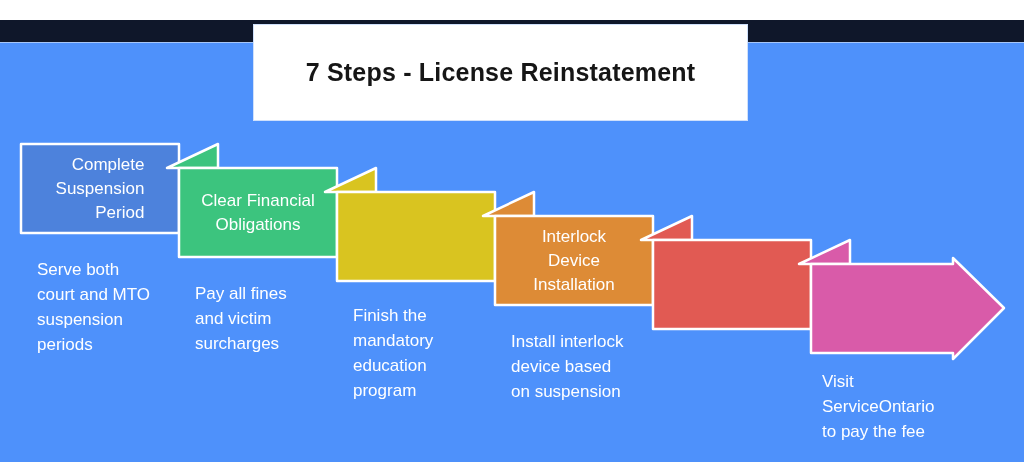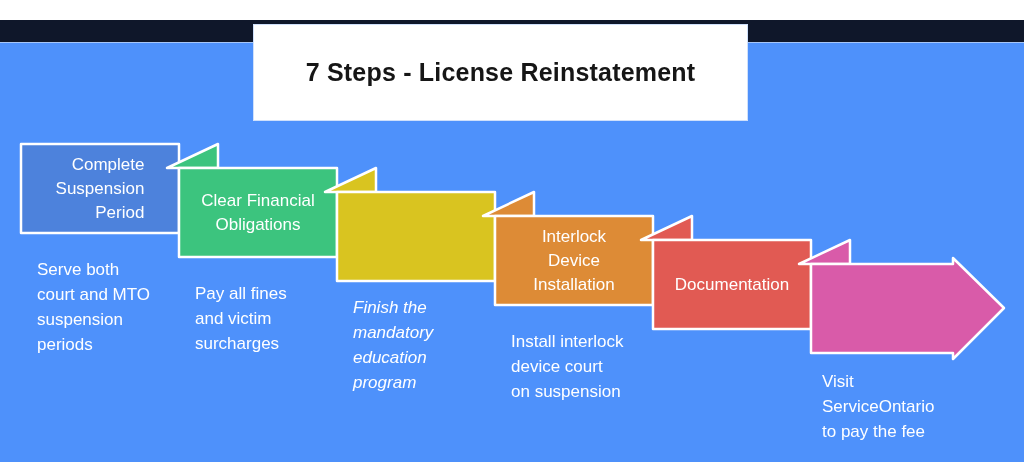--- a/index.html
+++ b/index.html
@@ -78,21 +78,21 @@
   
   .lbl-1 { left: 21px;  top: 124px; text-align: right; }
   .lbl-2 { left: 179px; top: 148px; }
   .lbl-3 { left: 337px; top: 172px; }
   .lbl-4 { left: 495px; top: 196px; }
   .lbl-5 { left: 653px; top: 220px; }
   .lbl-6 { left: 811px; top: 244px; width: 142px; }
   
   .dsc-1 { left: 37px;  top: 237px; }
   .dsc-2 { left: 195px; top: 261px; }
-  .dsc-3 { left: 353px; top: 275px; font-style: italic; }
+  .dsc-3 { left: 353px; top: 283px; }
   .dsc-4 { left: 511px; top: 309px; }
   .dsc-5 { left: 669px; top: 333px; }
   .dsc-6 { left: 822px; top: 349px; }
 </style>
 </head>
 <body>
 
 <div class="canvas">
 
   <div class="panel"></div>
@@ -124,33 +124,32 @@
   </svg>
 
   <div class="step-label lbl-1">Complete
 Suspension
 Period</div>
   <div class="step-label lbl-2">Clear Financial
 Obligations</div>
   <div class="step-label lbl-4">Interlock
 Device
 Installation</div>
-  <div class="step-label lbl-5">Documentation</div>
 
   <div class="step-desc dsc-1">Serve both
 court and MTO
 suspension
 periods</div>
   <div class="step-desc dsc-2">Pay all fines
 and victim
 surcharges</div>
   <div class="step-desc dsc-3">Finish the
 mandatory
 education
 program</div>
   <div class="step-desc dsc-4">Install interlock
-device court
+device based
 on suspension</div>
   <div class="step-desc dsc-6">Visit
 ServiceOntario
 to pay the fee</div>
 
 </div>
 
 </body></html>

